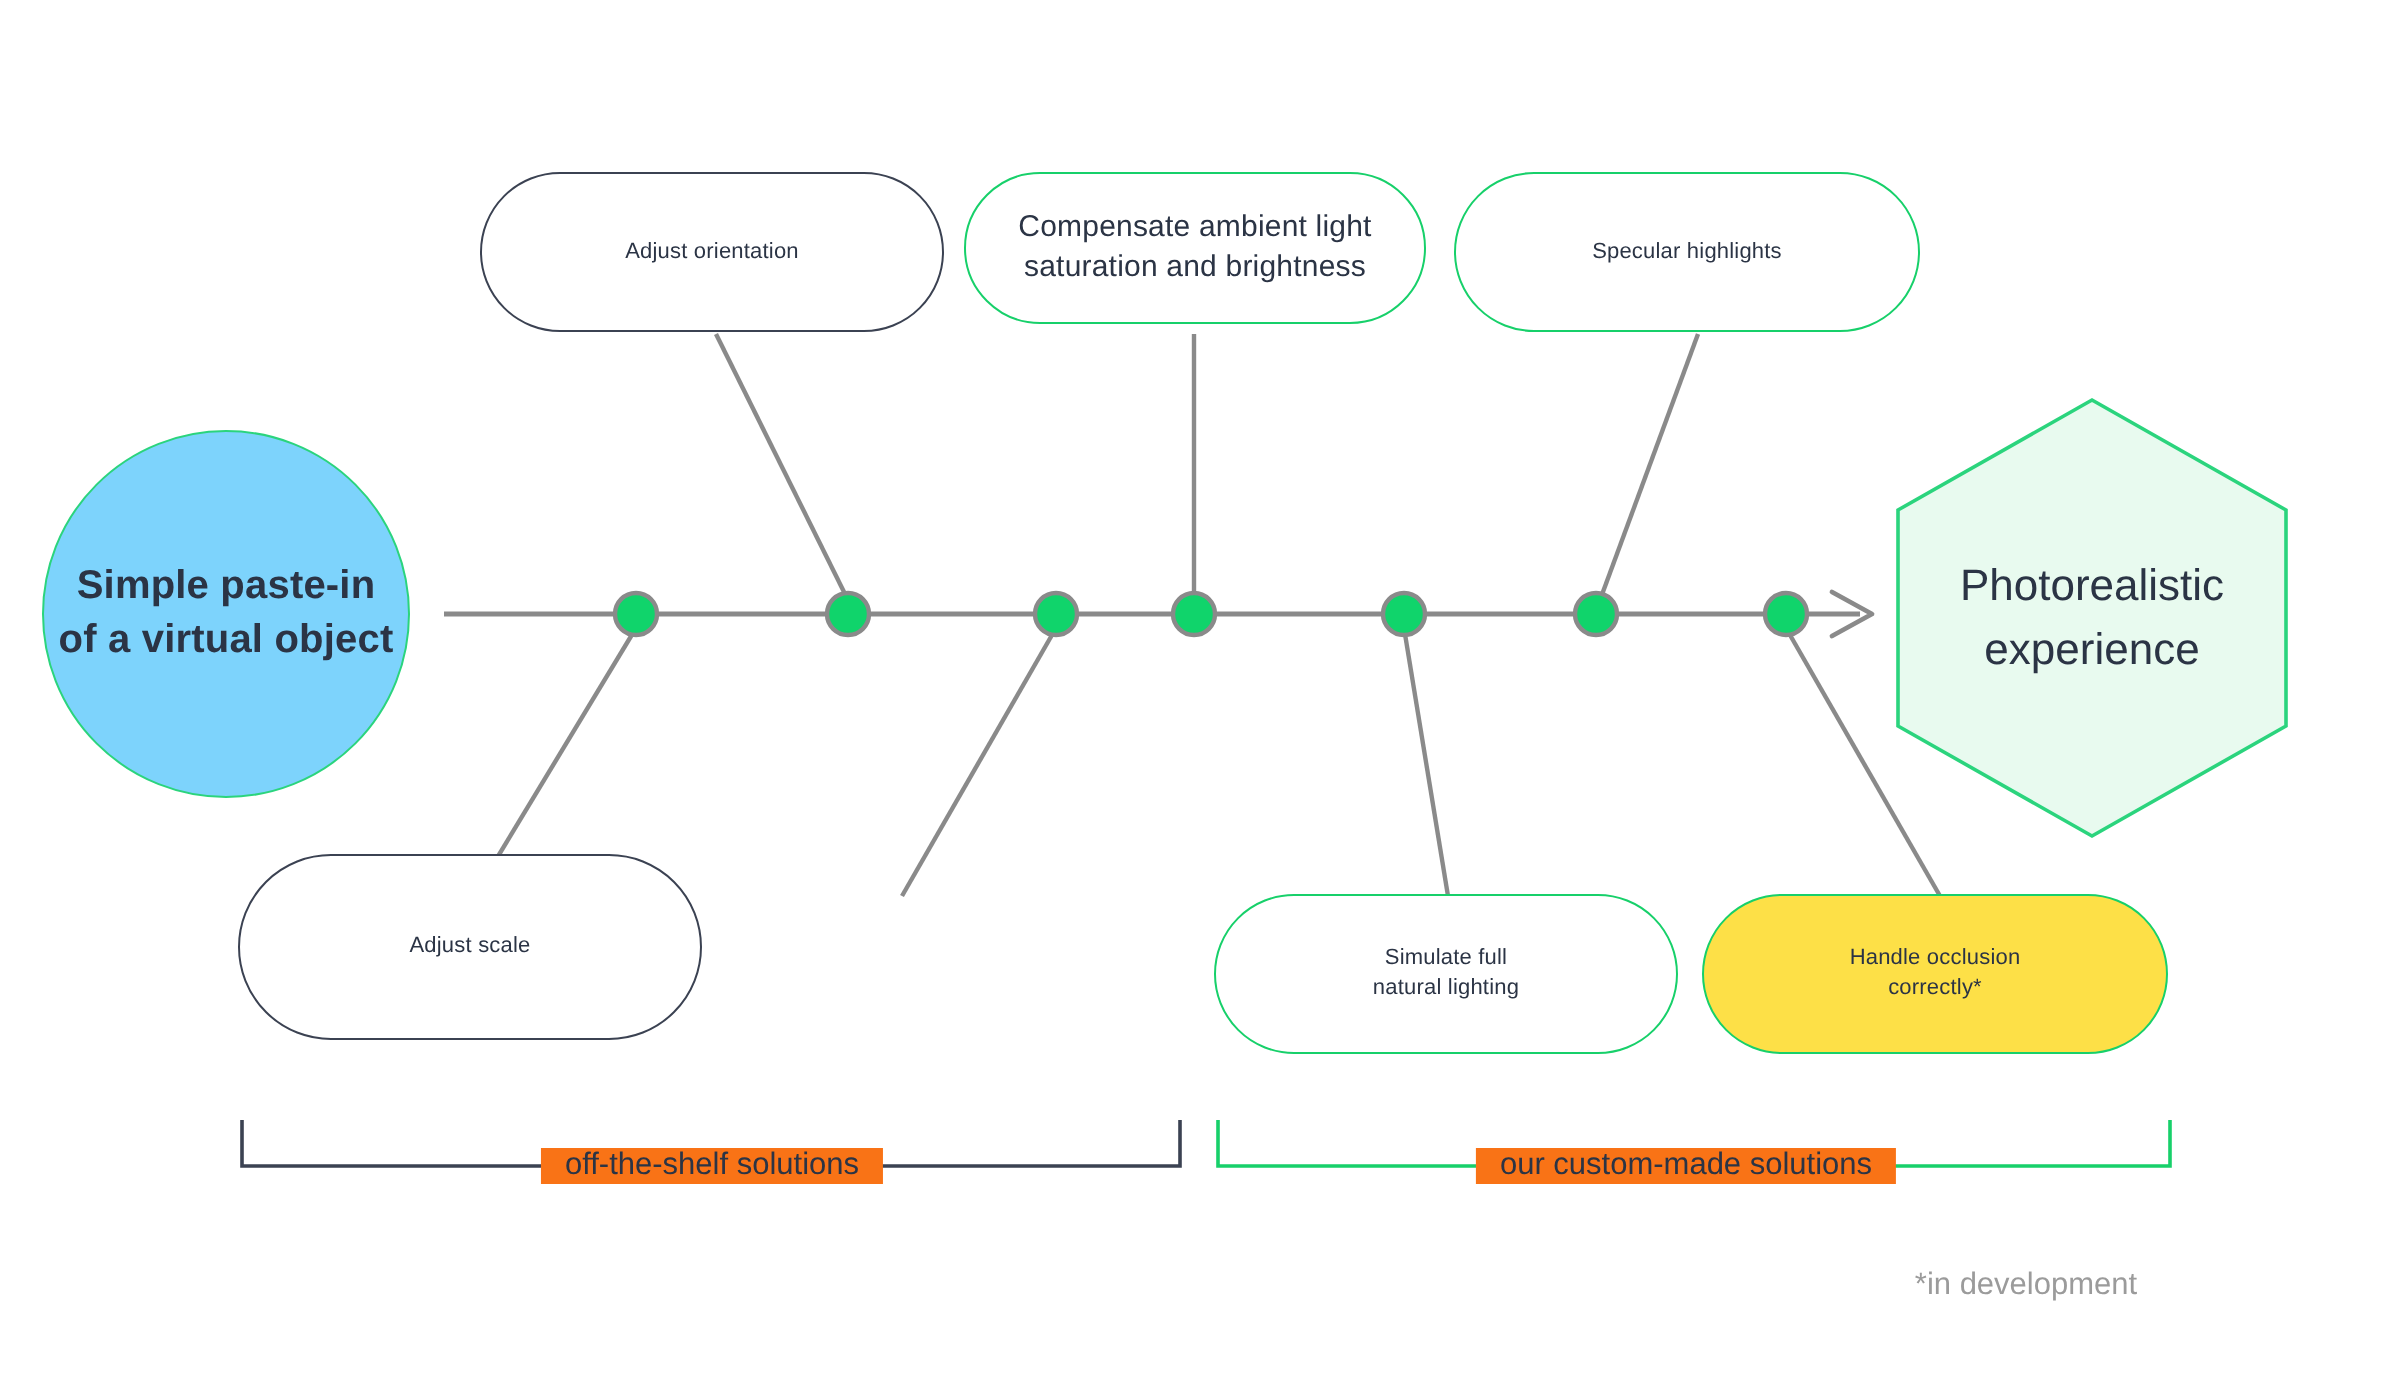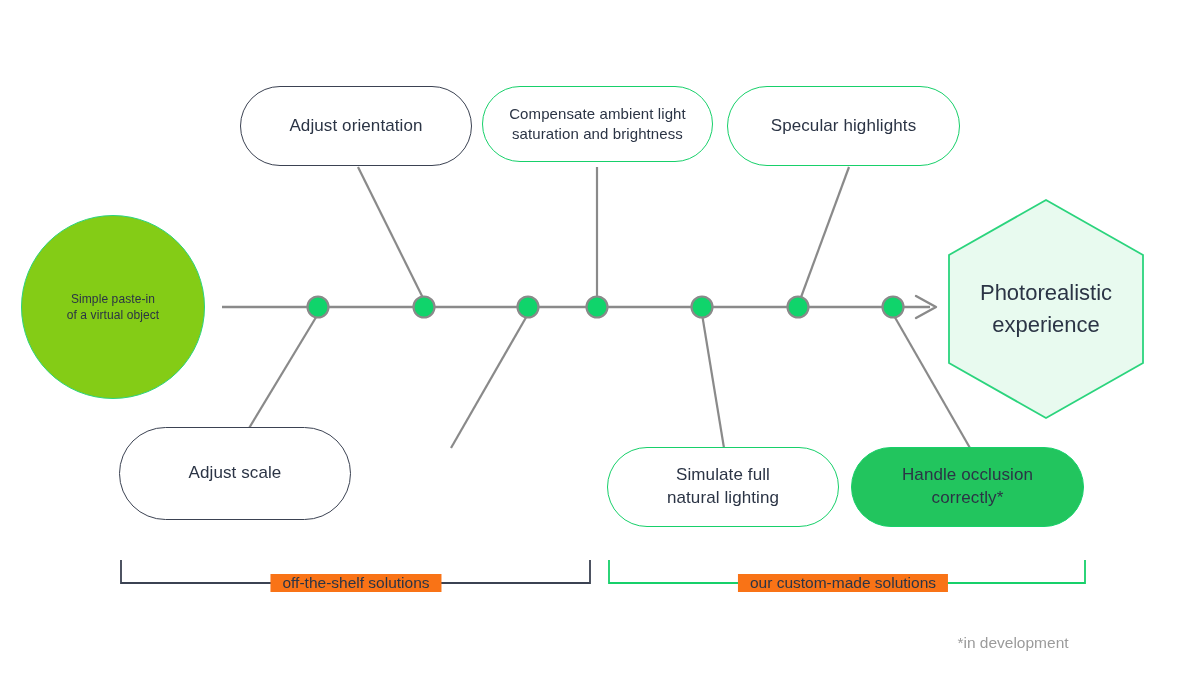--- a/index.html
+++ b/index.html
@@ -18,34 +18,35 @@
     text-align:center;
     line-height:1.35;
     letter-spacing:.1px;
   }
 
   
   .pill{
     border-radius:999px;
     border:1.6px solid #3b4252;
     background:#ffffff;
-    font-size:17px;
+    font-size:11px;
     color:#2b3445;
     padding:0 16px;
   }
   .pill.green{border-color:#17d06a;}
-  .pill.filled{background:#22c55e;}
+  .pill.filled{background:#fde047;}
   .pill.small{font-size:15px;}
 
   
   .head{
     border-radius:50%;
     border:1.6px solid #2bd47d;
-    background:#84cc16;
-    font-size:12px;
+    background:#7dd3fc;
+    font-size:20px;
+    font-weight:bold;
   }
 
   
   .hexwrap{position:absolute;}
   .hexlabel{
     position:absolute;left:0;top:0;width:100%;height:100%;
     display:flex;align-items:center;justify-content:center;
     text-align:center;font-size:22px;color:#2b3445;line-height:1.45;
     pointer-events:none;
   }

